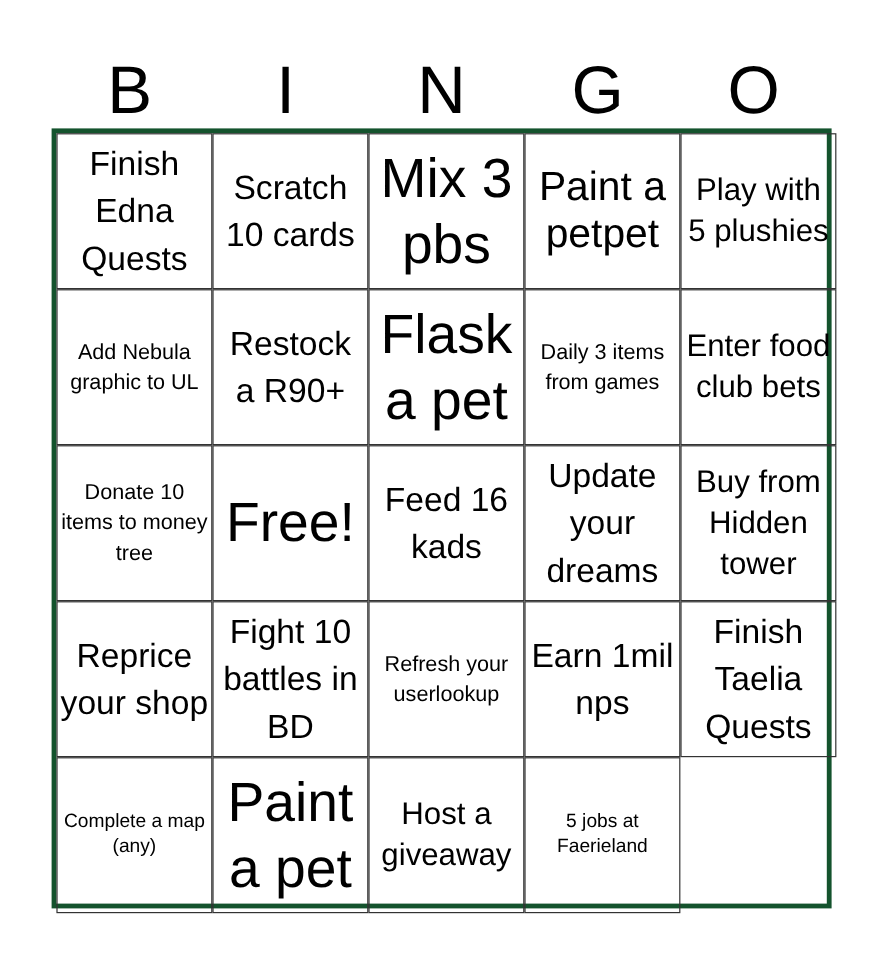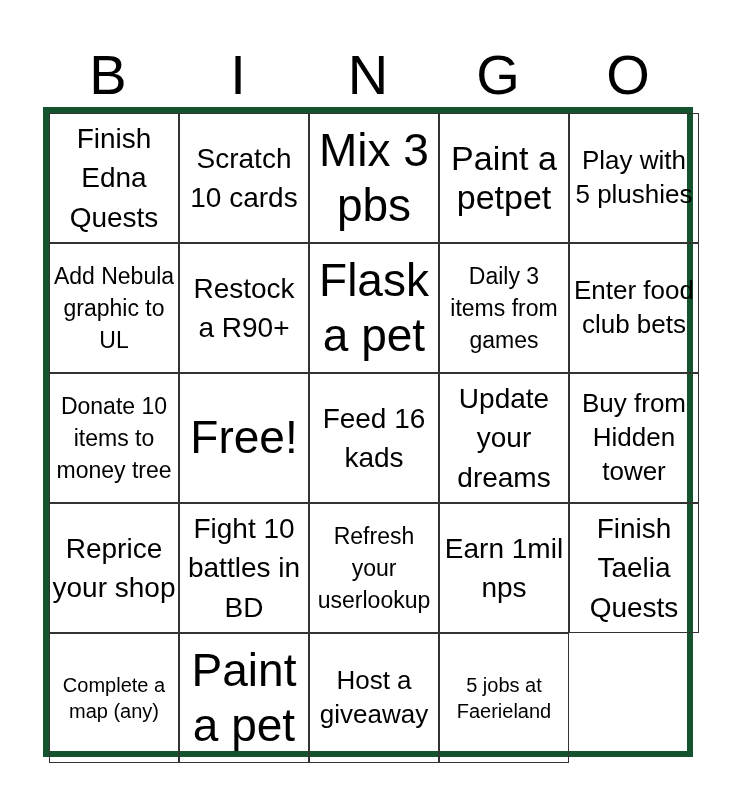--- a/index.html
+++ b/index.html
@@ -2,29 +2,29 @@
 <html><head>
 <meta charset="utf-8">
 <style>
   html, body { margin:0; padding:0; background:#ffffff; }
   body { width:736px; height:800px; position:relative; overflow:hidden;
          font-family:"Liberation Sans", sans-serif; color:#000; }
   .header { position:absolute; left:43px; top:44px; width:650px; height:62px; display:flex; }
   .header .letter { width:130px; text-align:center; font-size:56px; line-height:62px; }
   .grid { position:absolute; left:43px; top:107px; width:650px; height:650px;
           display:grid; grid-template-columns:repeat(5,130px); grid-template-rows:repeat(5,130px);
-          border:6px solid #14532d; box-sizing:border-box; }
+          border:4px solid #14532d; box-sizing:border-box; }
   .cell { border:1px solid #333; box-sizing:border-box; display:flex; align-items:center;
           justify-content:center; text-align:center; padding:2px; line-height:1.12; cursor:pointer; }
   .s-xl { font-size:46px; line-height:1.2; }
   .s-lg { font-size:34px; line-height:1.15; }
   .s-md { font-size:28px; line-height:1.4; }
   .s-sm { font-size:26px; line-height:1.3; }
-  .s-xs { font-size:20px; line-height:1.3; }
-  .s-xxs { font-size:23px; line-height:1.4; }
+  .s-xs { font-size:16px; line-height:1.3; }
+  .s-xxs { font-size:18px; line-height:1.4; }
 </style>
 </head>
 <body>
 
 <div class="header">
   <div class="letter">B</div>
   <div class="letter">I</div>
   <div class="letter">N</div>
   <div class="letter">G</div>
   <div class="letter">O</div>

